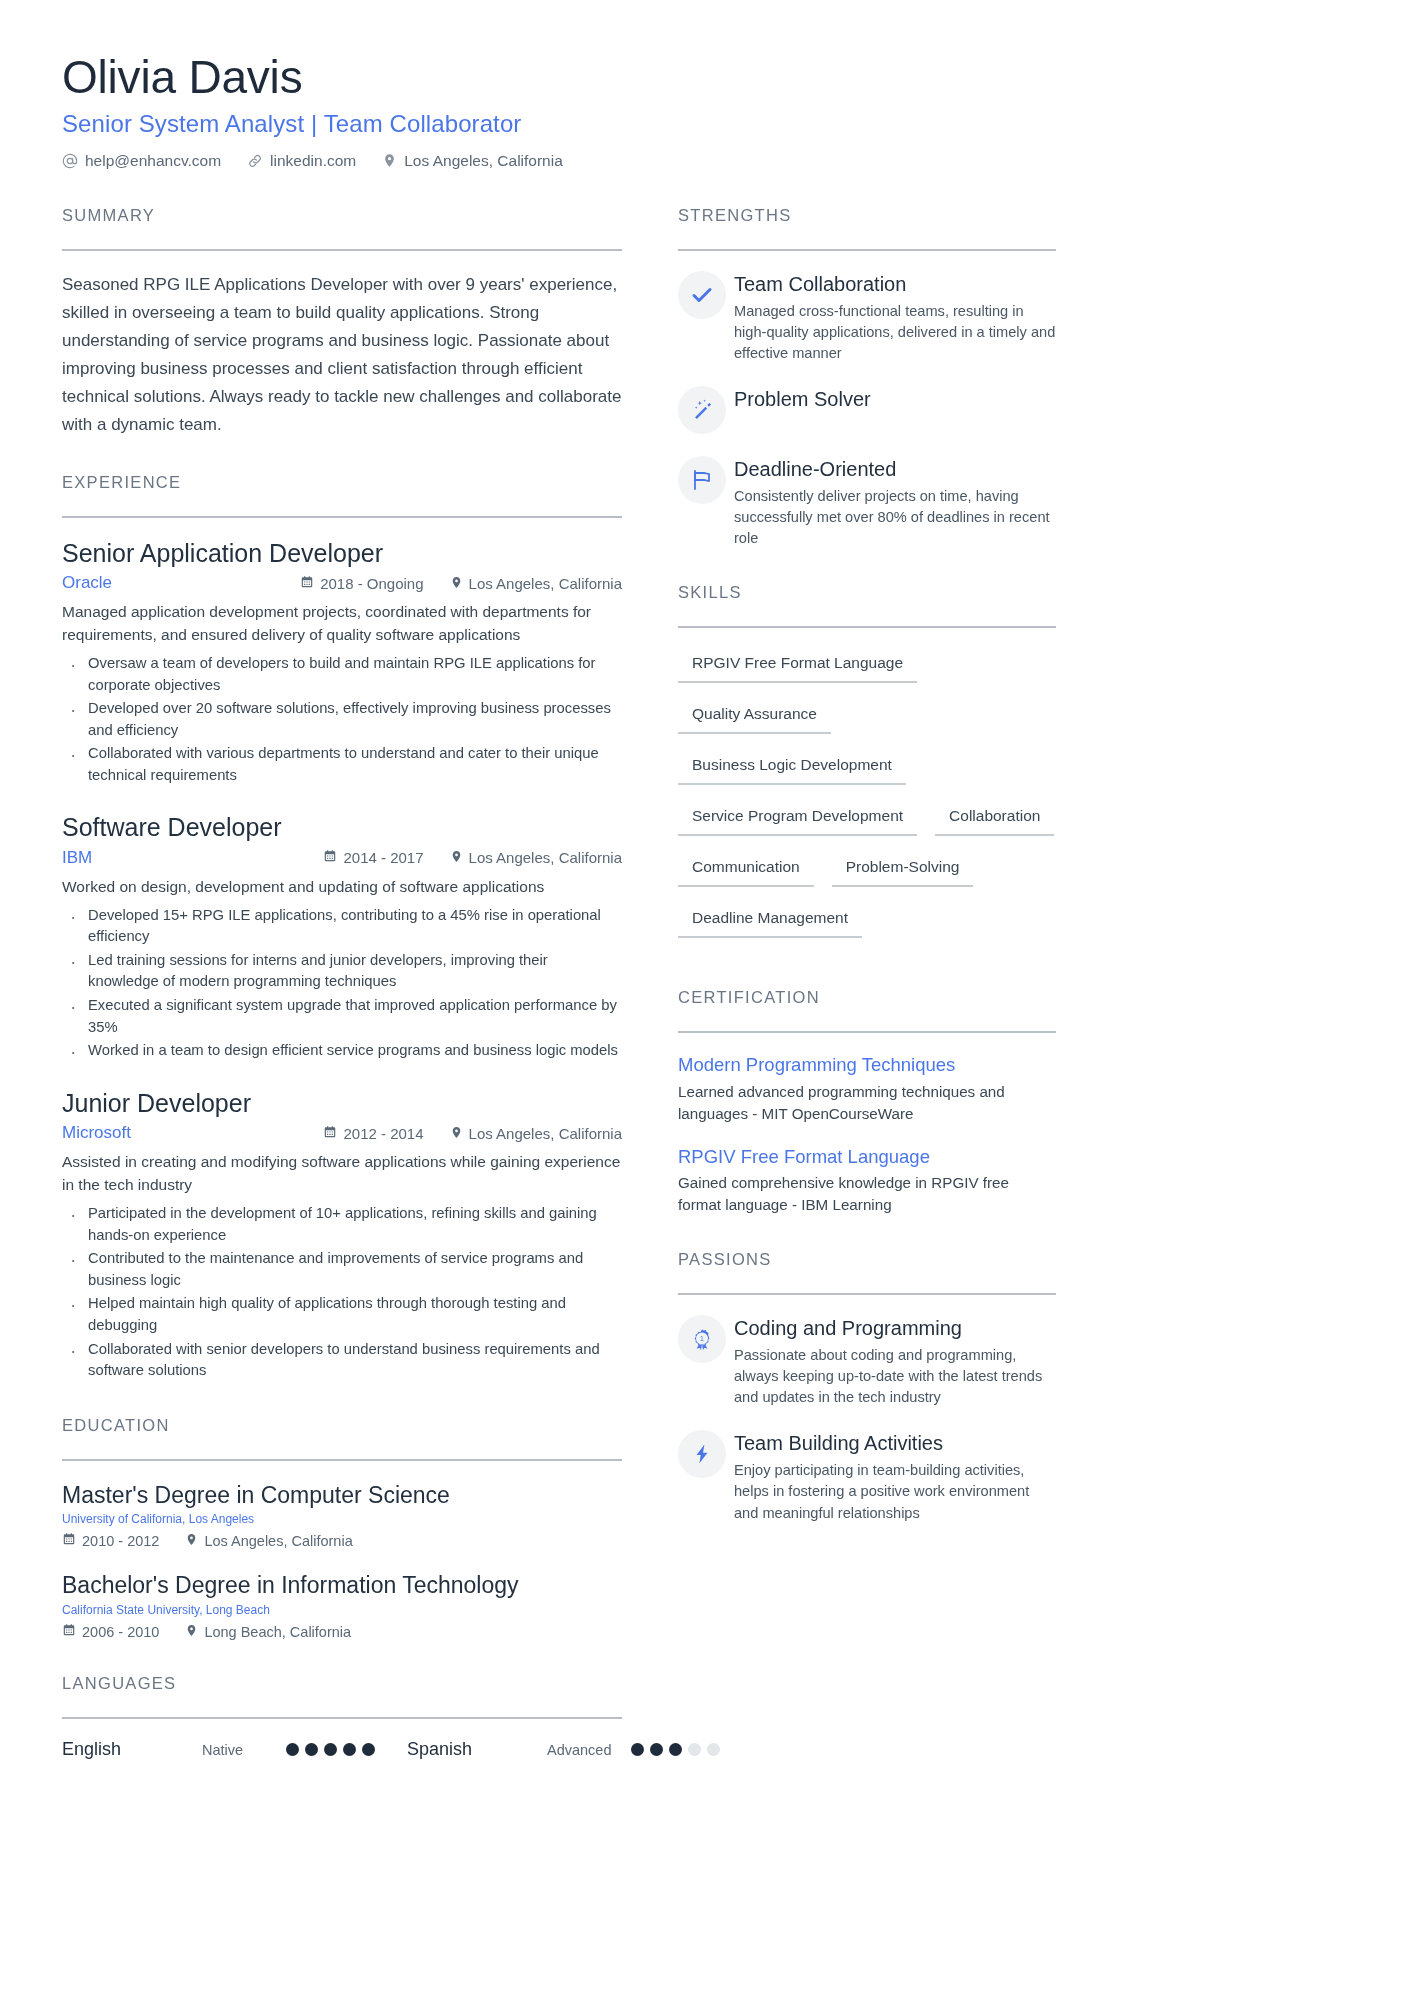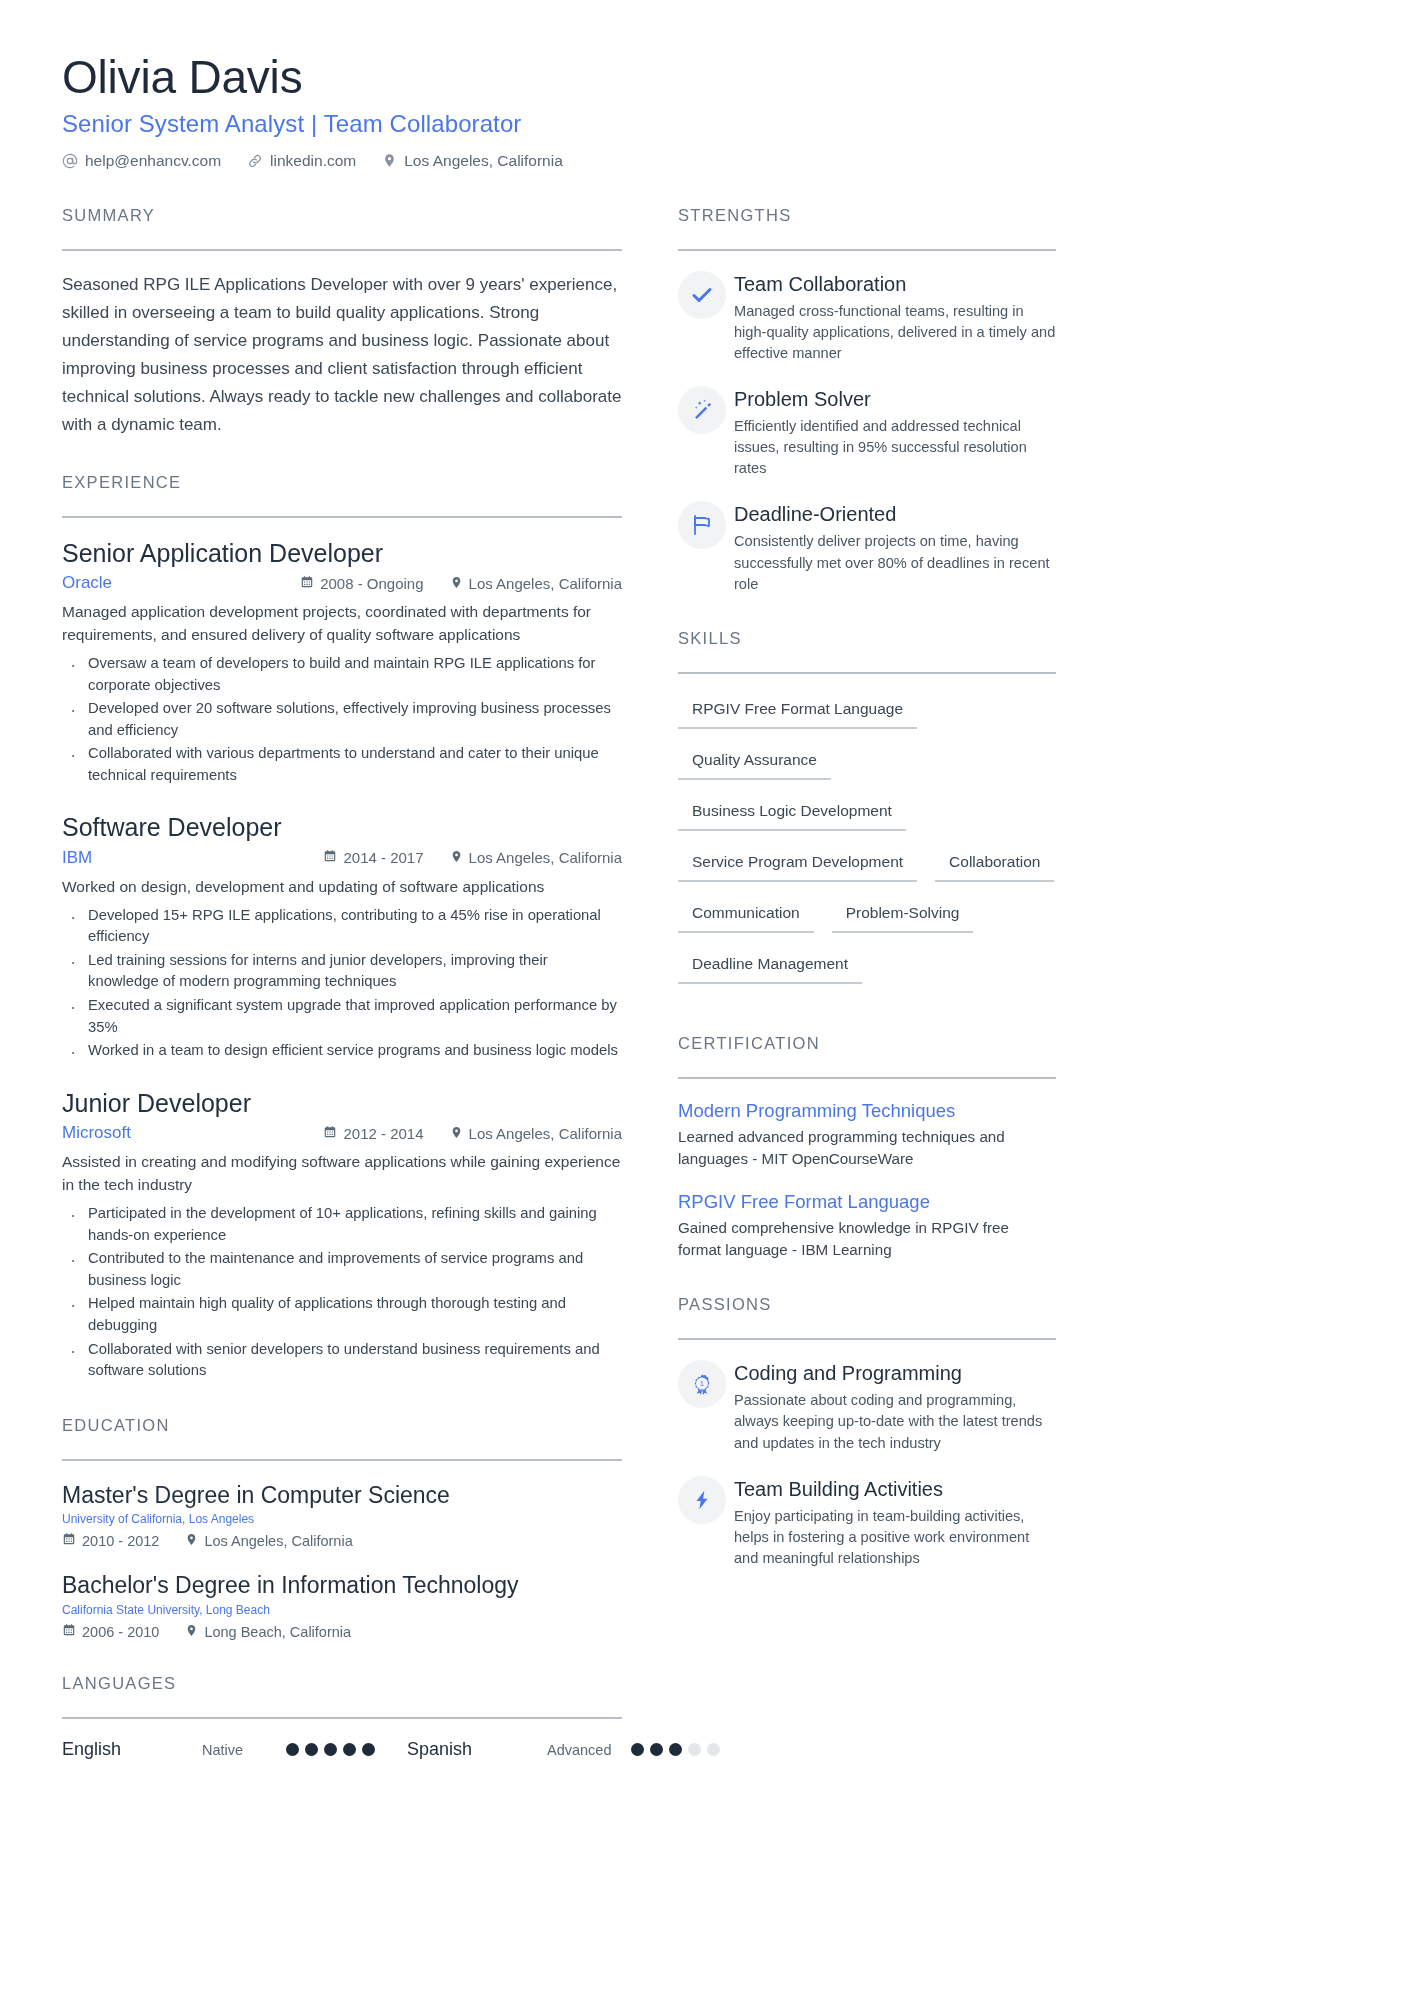--- a/index.html
+++ b/index.html
@@ -233,21 +233,21 @@
         <div class="job">
           <div class="job-title">Senior Application Developer</div>
           <div class="job-meta">
             <span class="job-company">Oracle</span>
             <span class="meta-bit meta-date">
               <span>
                 <svg width="14" height="14" viewBox="0 0 24 24" fill="#5b6876">
                     <path d="M7 2v2H5a2 2 0 00-2 2v13a2 2 0 002 2h14a2 2 0 002-2V6a2 2 0 00-2-2h-2V2h-2v2H9V2H7zM5 9h14v10H5V9zm2 2v2h2v-2H7zm4 0v2h2v-2h-2zm4 0v2h2v-2h-2zm-8 4v2h2v-2H7zm4 0v2h2v-2h-2zm4 0v2h2v-2h-2z"></path>
                   </svg>
               </span>
-              <span>2008 - Ongoing</span>
+              <span>2018 - Ongoing</span>
             </span>
             <span class="meta-bit">
               <span>
                 <svg width="13" height="13" viewBox="0 0 24 24" fill="#5b6876">
                     <path d="M12 2C8.1 2 5 5.1 5 9c0 5.2 7 13 7 13s7-7.8 7-13c0-3.9-3.1-7-7-7zm0 9.5A2.5 2.5 0 1112 6.5a2.5 2.5 0 010 5z"></path>
                   </svg>
               </span>
               <span>Los Angeles, California</span>
             </span>
           </div>
@@ -427,21 +427,20 @@
             <svg width="24" height="24" viewBox="0 0 24 24" fill="#4a76e8">
               <path d="M6.8 20.9l-1.7-1.7L15.5 8.8l1.7 1.7L6.8 20.9z"></path>
               <path d="M17.3 7.1l1.6 1.6 2.2-2.2-1.6-1.6-2.2 2.2z"></path>
               <path d="M9.8 3.1l.6 1.5 1.5.6-1.5.6-.6 1.5-.6-1.5L7.7 5.2l1.5-.6.6-1.5z"></path>
               <path d="M14.6 1.6l.35.9.9.35-.9.35-.35.9-.35-.9-.9-.35.9-.35.35-.9z"></path>
               <path d="M6.2 8.4l.35.9.9.35-.9.35-.35.9-.35-.9-.9-.35.9-.35.35-.9z"></path>
             </svg>
           </div>
           <div class="feat-body">
             <div class="feat-title">Problem Solver</div>
-            <div class="feat-desc">Efficiently identified and addressed technical issues, resulting in 95% successful resolution rates</div>
           </div>
         </div>
 
         <div class="feat">
           <div class="feat-icon">
             <svg width="24" height="24" viewBox="0 0 24 24" fill="none" stroke="#4a76e8" stroke-width="1.8" stroke-linecap="round" stroke-linejoin="round">
               <path d="M5 3v18"></path>
               <path d="M5 5h9c2 0 3 1 5 1v7c-2 0-3-1-5-1H5V5z"></path>
             </svg>
           </div>

